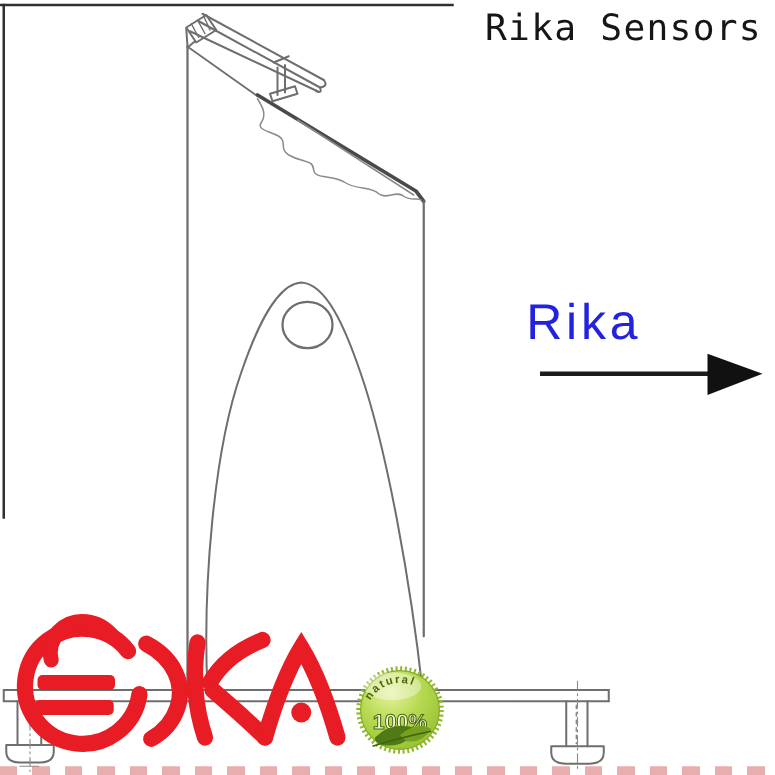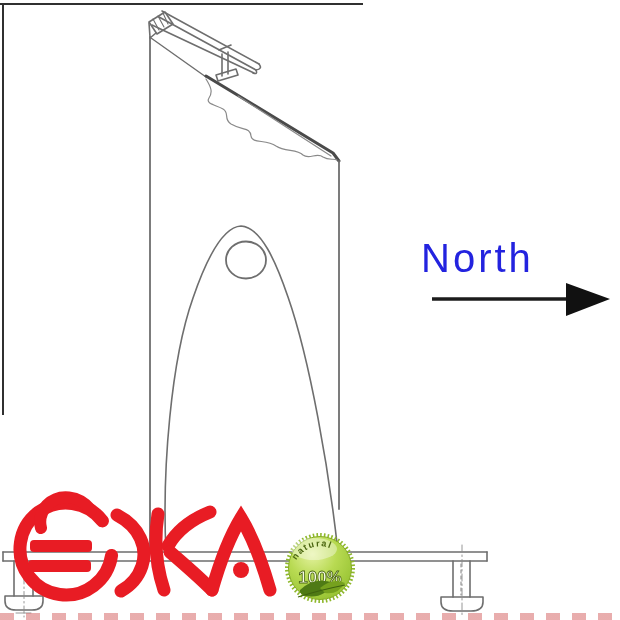--- a/index.html
+++ b/index.html
@@ -95,22 +95,23 @@
       <g>
         <path d="M14,561 L14,596"></path>
         <path d="M33,561 L33,596"></path>
         <path d="M5,596 L43,596 L43,601 Q43,610 32,610 L16,610 Q5,610 5,601 Z"></path>
         <path d="M24,548 L24,617" stroke-width="0.9" stroke-dasharray="7 3 1.5 3" stroke="#8a8a8a"></path>
         <path d="M16,613 L31,613" stroke-width="0.9" stroke="#8a8a8a"></path>
       </g>
     </g>
   </svg>
 
+  <div class="brand">Rika Sensors</div>
 
-  <div class="north">North</div>
+  <div class="north">Rika</div>
   <svg class="layer" viewBox="0 0 620 620">
     <line x1="432" y1="299" x2="572" y2="299" stroke="#1c1c1c" stroke-width="3.5"></line>
     <polygon points="566,283 610,299 566,316" fill="#111"></polygon>
   </svg>
 
   <svg class="layer" viewBox="0 0 620 620">
     <g stroke="#e81c24" fill="none" stroke-linecap="round">
 
       <circle cx="66" cy="549" r="46" stroke-width="13" stroke-dasharray="252 37" transform="rotate(8 66 549)"></circle>
       <path d="M91,510 C79,495 59,493 47,505 C41,512 39,520 41,528" stroke-width="12"></path>

